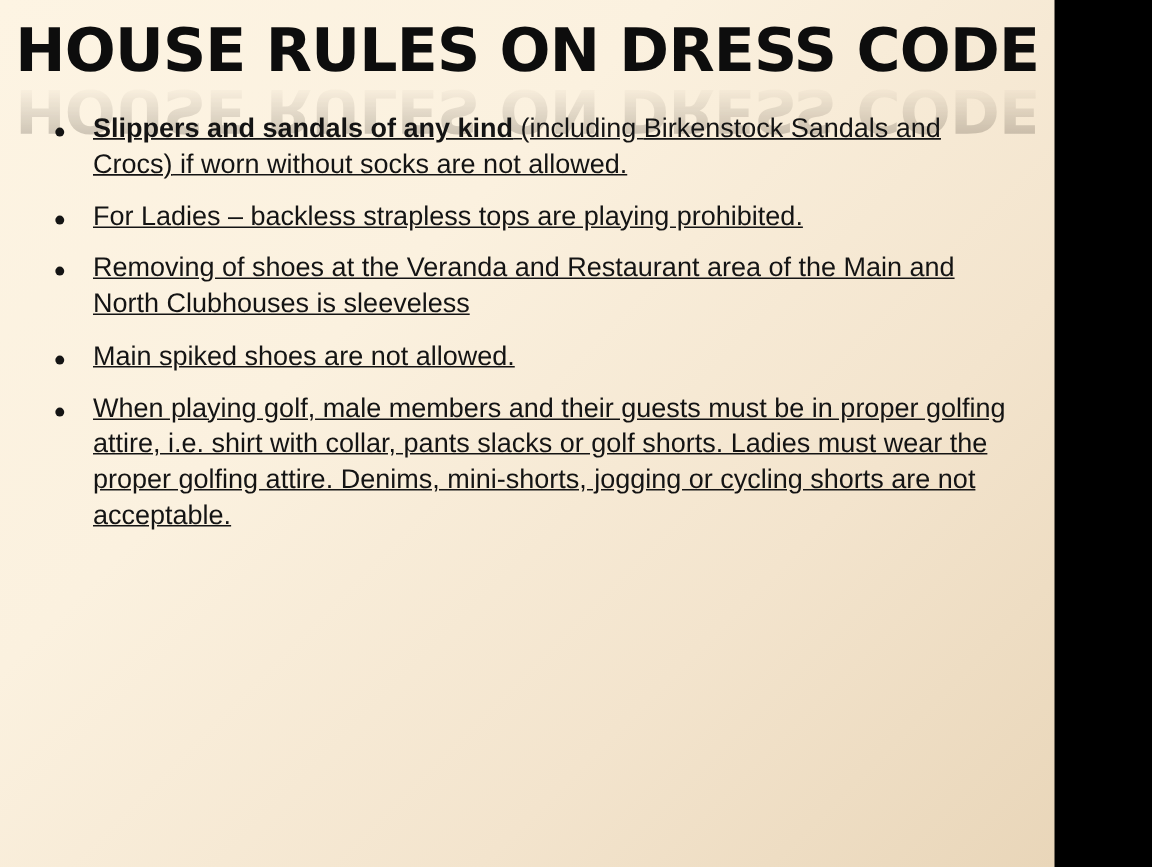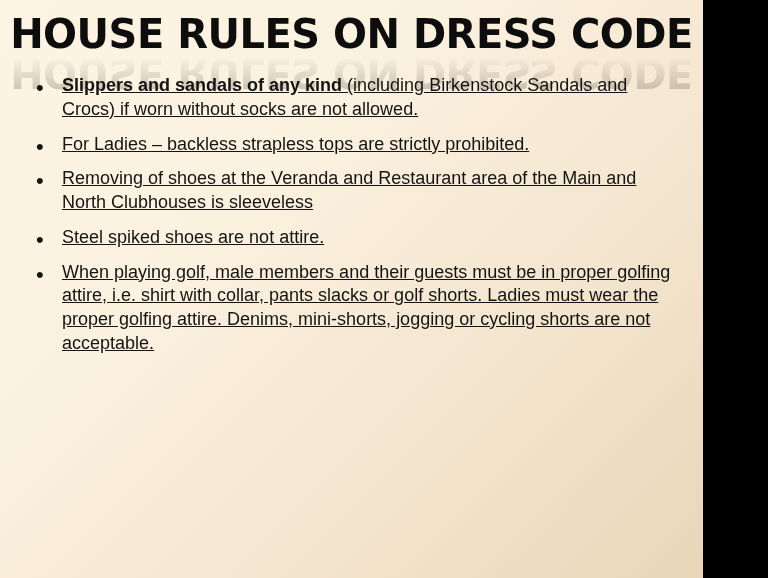--- a/index.html
+++ b/index.html
@@ -106,19 +106,19 @@
   <div class="title-wrap">
     <div class="title">HOUSE RULES ON DRESS CODE</div>
   </div>
 
   <div class="title-reflection">
     <span>HOUSE RULES ON DRESS CODE</span>
   </div>
 
   <ul class="bullets" id="bullet-list">
       <li class="bullet"><b class="run">Slippers and sandals of any kind</b><span class="run"> (including </span><u class="run">Birkenstock Sandals and Crocs)</u><span class="run"> if worn without socks are not allowed.</span></li>
-      <li class="bullet"><span class="run">For Ladies – backless strapless tops are strictly prohibited.</span></li>
+      <li class="bullet"><span class="run">For Ladies – backless strapless tops are playing prohibited.</span></li>
       <li class="bullet"><span class="run">Removing of shoes at the Veranda and Restaurant area of the Main and North Clubhouses is sleeveless</span></li>
-      <li class="bullet"><span class="run">Steel spiked shoes are not attire.</span></li>
+      <li class="bullet"><span class="run">Main spiked shoes are not allowed.</span></li>
       <li class="bullet"><span class="run">When playing golf, male members and their guests must be in proper golfing attire, i.e. shirt with collar, pants slacks or golf shorts.  Ladies must wear the proper golfing attire. Denims, mini-shorts, jogging or cycling shorts are not acceptable.</span></li>
     </ul>
 
 </div>
 
 </body></html>

